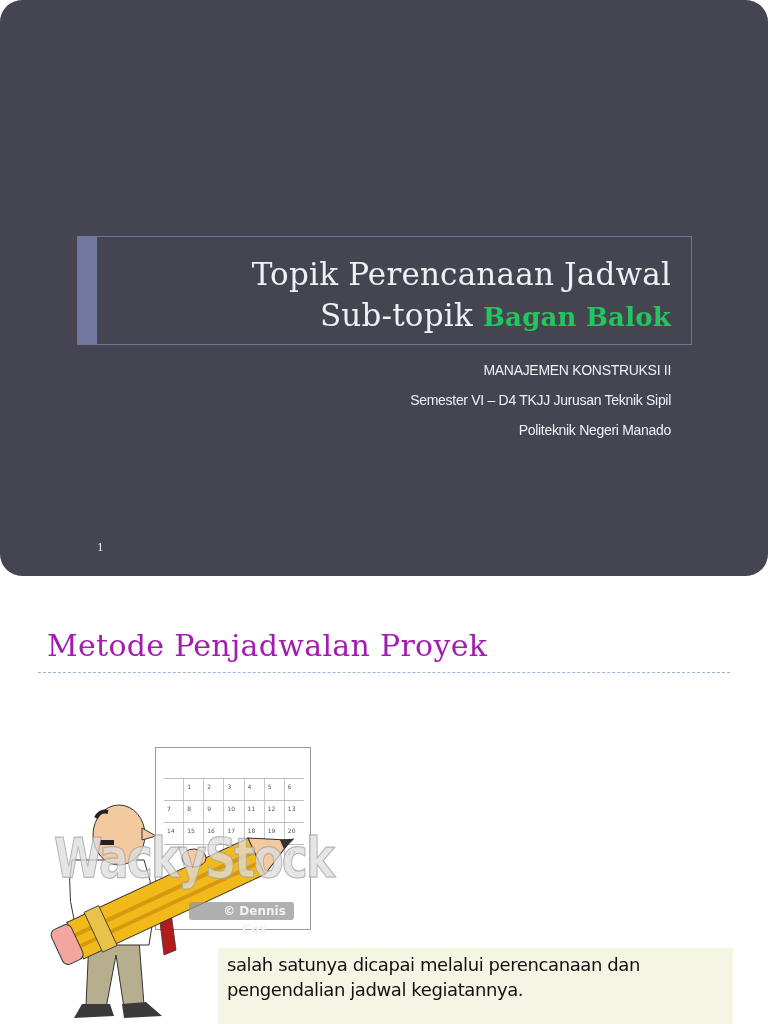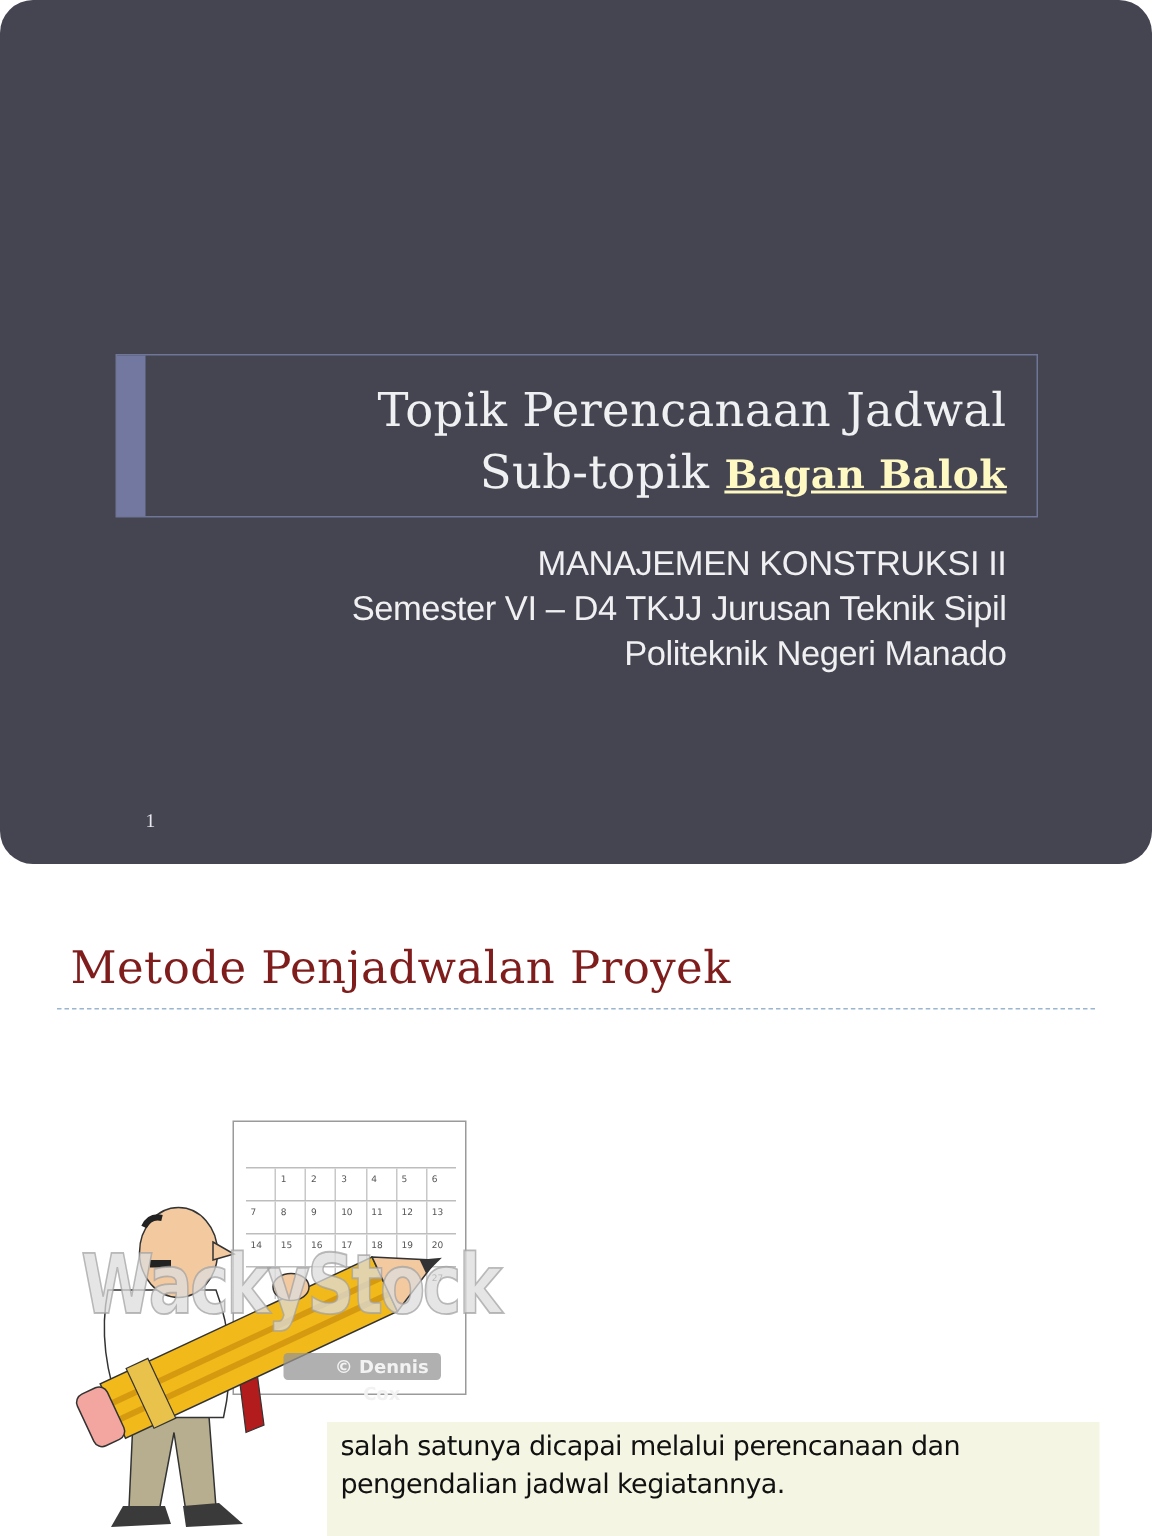--- a/index.html
+++ b/index.html
@@ -20,40 +20,40 @@
       position: absolute; left: 0; top: 0; width: 19px; height: 100%;
       background: #7278a0;
     }
     .title-line {
       position: absolute; right: 20px;
       font-family: "DejaVu Serif", serif; color: #eef0f2;
       font-size: 31px; white-space: nowrap; letter-spacing: 0.2px;
     }
     .title-line.l1 { top: 19px; }
     .title-line.l2 { top: 60px; }
-    .highlight { color: #fef9c3; font-weight: bold; font-size: 26px; text-decoration: underline; }
+    .highlight { color: #22c55e; font-weight: bold; font-size: 26px; }
 
     .subtitle {
       position: absolute; right: 97px; text-align: right;
-      font-family: "Liberation Sans", sans-serif; color: #f0f0f2; font-size: 23px;
+      font-family: "Liberation Sans", sans-serif; color: #f0f0f2; font-size: 14px;
       letter-spacing: -0.3px; white-space: nowrap;
     }
     .sub1 { top: 362px; }
     .sub2 { top: 392px; }
     .sub3 { top: 422px; }
     .slide-num {
       position: absolute; left: 97px; top: 539px;
       font-family: "Liberation Serif", serif; font-size: 13px; color: #e8e8ee;
     }
 
     
     .slide2 { position: absolute; left: 0; top: 576px; width: 768px; height: 448px; background: #ffffff; }
     .s2-title {
       position: absolute; left: 47px; top: 52px;
-      font-family: "DejaVu Serif", serif; font-size: 30px; color: #7f1d1d;
+      font-family: "DejaVu Serif", serif; font-size: 30px; color: #a21caf;
       letter-spacing: 0.3px; white-space: nowrap;
     }
     .s2-divider {
       position: absolute; left: 38px; top: 96px; width: 692px; height: 0;
       border-top: 1px dashed #9ab6cf;
     }
     .blue-box {
       position: absolute; left: 355px; top: 172px; width: 372px; height: 186px;
       background: #d6e1ea; padding: 6px 10px;
       font-family: "Liberation Sans", sans-serif; color: #3e3533;

